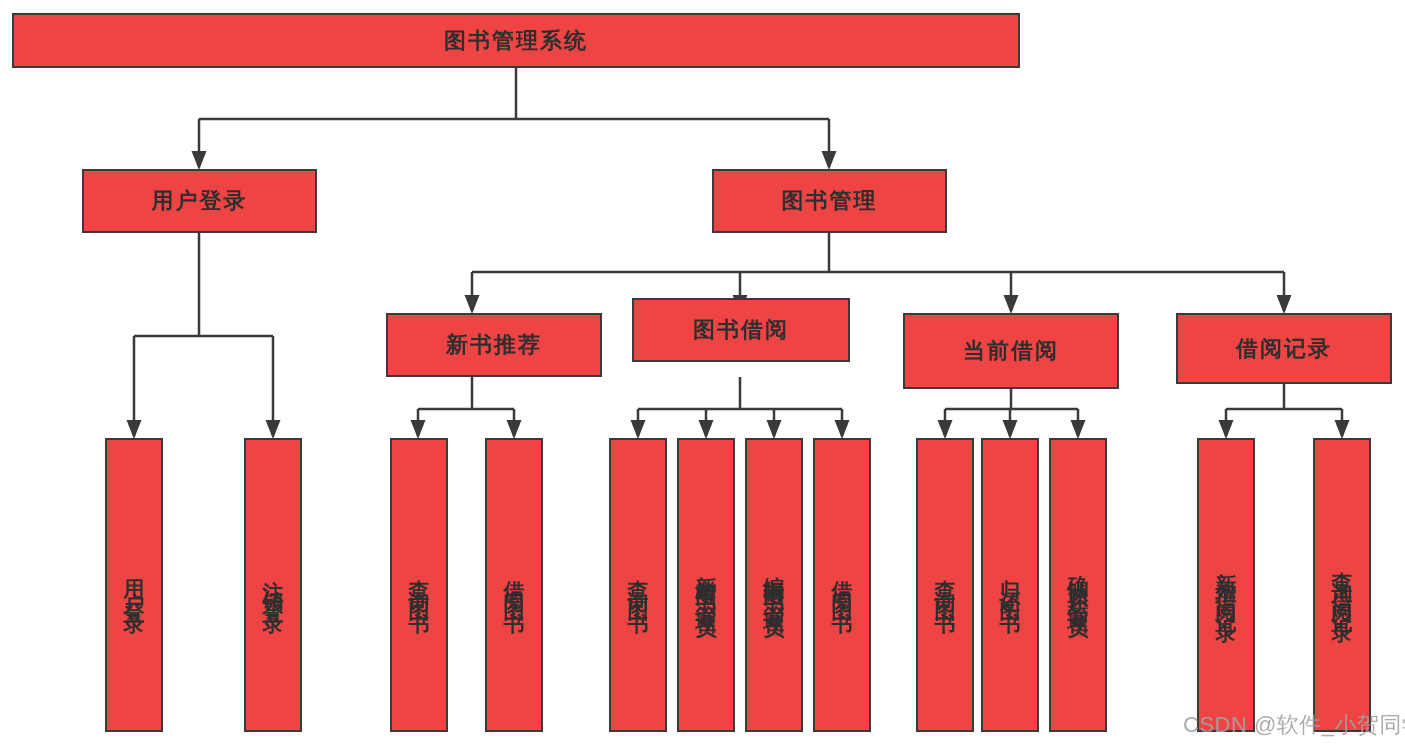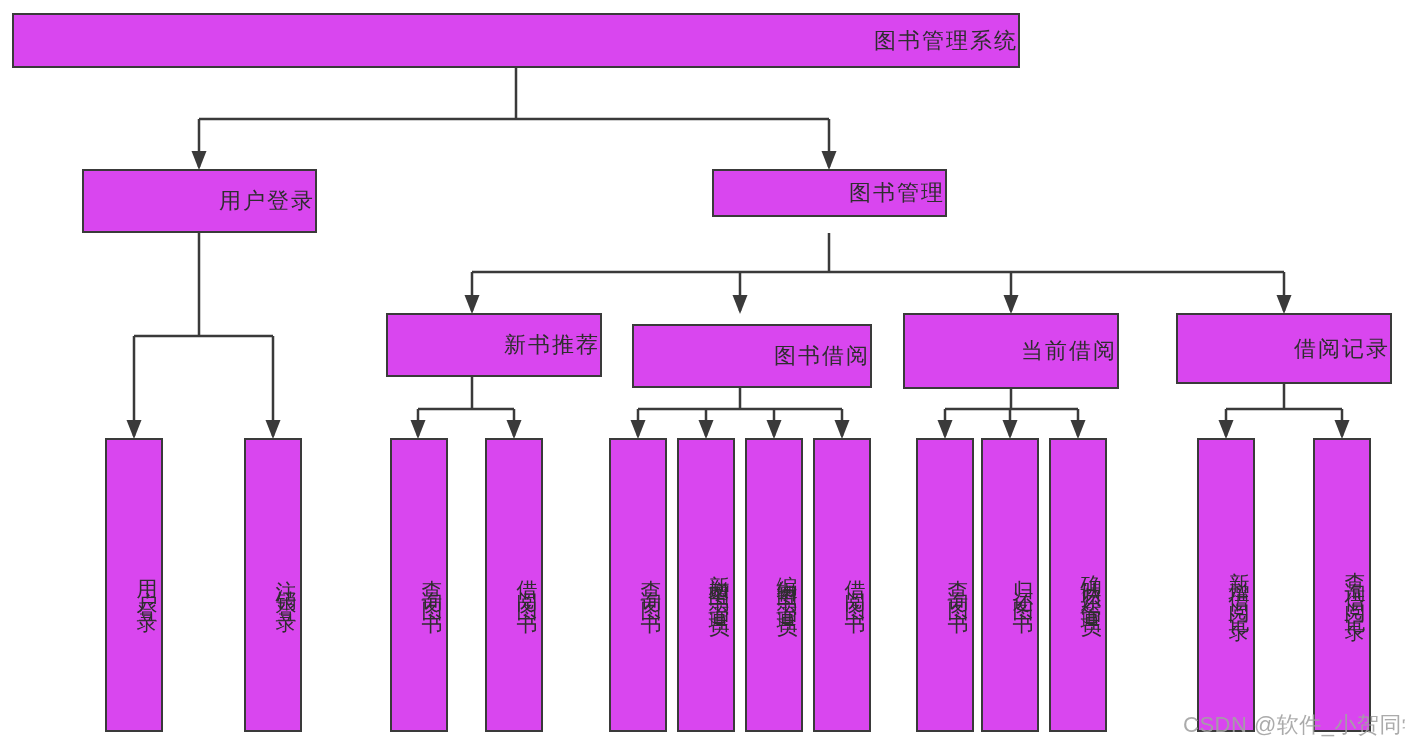--- a/index.html
+++ b/index.html
@@ -13,26 +13,27 @@
   }
   #connectors {
     position: absolute;
     left: 0; top: 0;
     width: 1405px; height: 747px;
     pointer-events: none;
   }
   .box {
     position: absolute;
     box-sizing: border-box;
-    background: #d946ef;
+    background: #ef4444;
     border: 2.5px solid #3a3a3a;
     display: flex;
     align-items: center;
-    justify-content: flex-end;
+    justify-content: center;
     z-index: 2;
+    font-weight: bold;
   }
   .box .v {
     color: #2e2e2e;
     font-size: 22px;
     letter-spacing: 2px;
     white-space: nowrap;
   }
   .leaf .v {
     writing-mode: vertical-rl;
     font-size: 21px;
@@ -96,28 +97,28 @@
     </g>
   </svg>
 
   <div class="box" style="left:12px;top:13px;width:1008px;height:55px">
     <span class="v">图书管理系统</span>
   </div>
 
   <div class="box" style="left:82px;top:169px;width:235px;height:64px">
     <span class="v">用户登录</span>
   </div>
-  <div class="box" style="left:712px;top:169px;width:235px;height:48px">
+  <div class="box" style="left:712px;top:169px;width:235px;height:64px">
     <span class="v">图书管理</span>
   </div>
 
   <div class="box" style="left:386px;top:313px;width:216px;height:64px">
     <span class="v">新书推荐</span>
   </div>
-  <div class="box" style="left:632px;top:324px;width:240px;height:64px">
+  <div class="box" style="left:632px;top:298px;width:218px;height:64px">
     <span class="v">图书借阅</span>
   </div>
   <div class="box" style="left:903px;top:313px;width:216px;height:76px">
     <span class="v">当前借阅</span>
   </div>
   <div class="box" style="left:1176px;top:313px;width:216px;height:71px">
     <span class="v">借阅记录</span>
   </div>
 
   <div class="box leaf" style="left:105px;top:438px;width:58px;height:294px">

